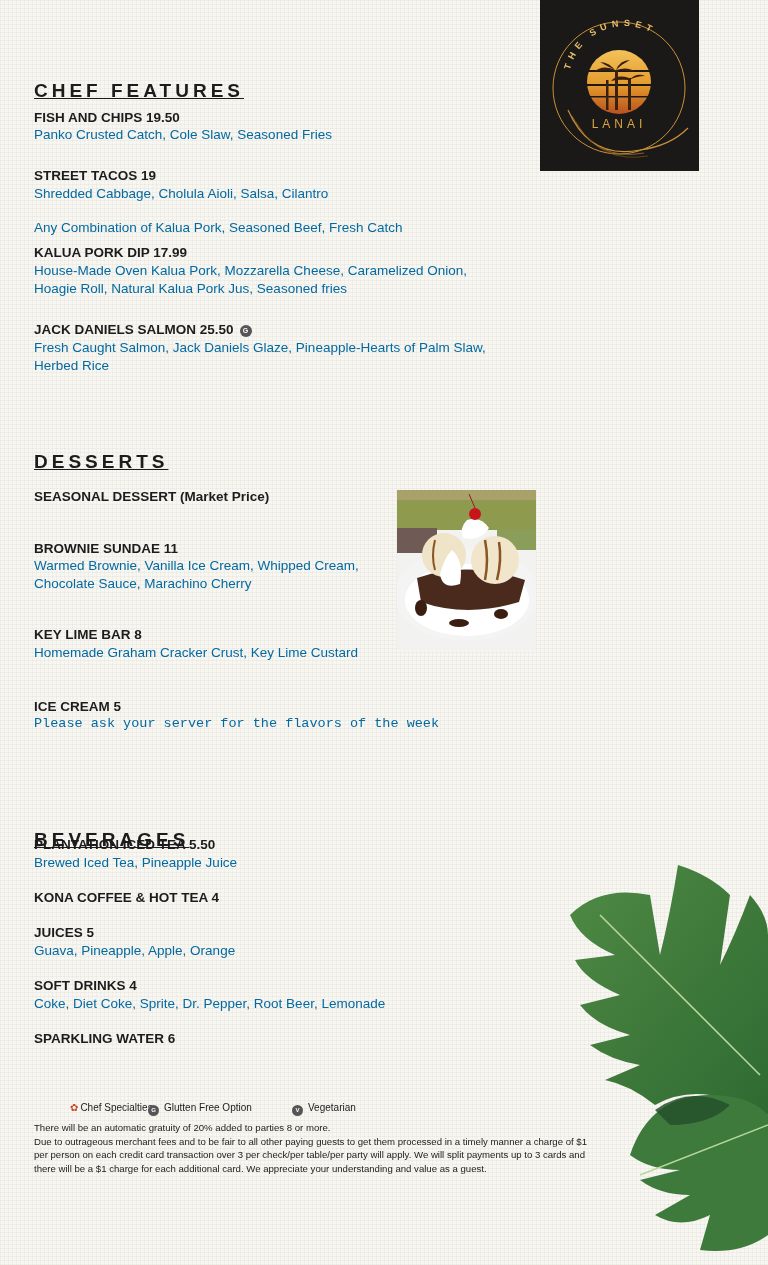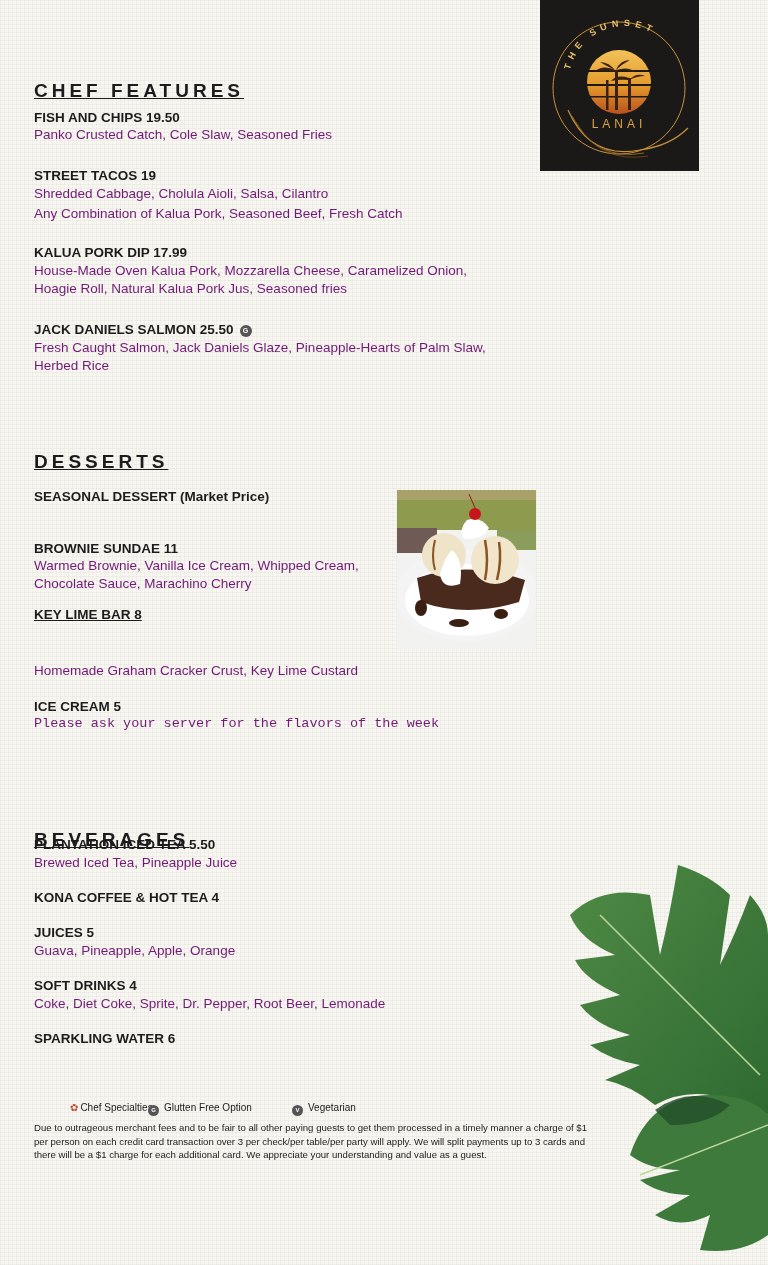--- a/index.html
+++ b/index.html
@@ -14,21 +14,21 @@
   }
   .section-title {
     position: absolute; left: 34px; font-size: 19px; font-weight: bold;
     letter-spacing: 4px; color: #1c1c1c; margin: 0; text-decoration: underline;
   }
   .item-name {
     position: absolute; left: 34px; font-size: 13.5px; font-weight: bold;
     color: #1c1c1c; white-space: nowrap; line-height: 16px;
   }
   .item-desc {
-    position: absolute; left: 34px; font-size: 13.5px; color: #701a75;
+    position: absolute; left: 34px; font-size: 13.5px; color: #0369a1;
     line-height: 18px; white-space: nowrap;
   }
   .badge {
     display: inline-block; width: 12px; height: 12px; border-radius: 50%;
     background: #555; color: #fff; font-size: 7px; line-height: 12px;
     text-align: center; vertical-align: 1px; margin-left: 6px; font-weight: bold;
   }
   .logo {
     position: absolute; left: 540px; top: 0; width: 159px; height: 171px;
     background: #1b1917;
@@ -85,42 +85,42 @@
   </svg>
 </div>
 
 <h2 class="section-title" style="top:80px;">CHEF FEATURES</h2>
 
 <div class="item-name" style="top:110px;">FISH AND CHIPS 19.50</div>
 <div class="item-desc" style="top:126px;">Panko Crusted Catch, Cole Slaw, Seasoned Fries</div>
 
 <div class="item-name" style="top:168px;">STREET TACOS 19</div>
 <div class="item-desc" style="top:185px;">Shredded Cabbage, Cholula Aioli, Salsa, Cilantro</div>
-<div class="item-desc" style="top:205px;">Any Combination of Kalua Pork, Seasoned Beef, Fresh Catch</div>
+<div class="item-desc" style="top:219px;">Any Combination of Kalua Pork, Seasoned Beef, Fresh Catch</div>
 
 <div class="item-name" style="top:245px;">KALUA PORK DIP 17.99</div>
 <div class="item-desc" style="top:262px;">House-Made Oven Kalua Pork, Mozzarella Cheese, Caramelized Onion,</div>
 <div class="item-desc" style="top:280px;">Hoagie Roll, Natural Kalua Pork Jus, Seasoned fries</div>
 
 <div class="item-name" style="top:322px;">
   <span>JACK DANIELS SALMON 25.50</span><span class="badge">G</span>
 </div>
 <div class="item-desc" style="top:339px;">Fresh Caught Salmon, Jack Daniels Glaze, Pineapple-Hearts of Palm Slaw,</div>
 <div class="item-desc" style="top:357px;">Herbed Rice</div>
 
 <h2 class="section-title" style="top:451px;">DESSERTS</h2>
 
 <div class="item-name" style="top:489px;">SEASONAL DESSERT (Market Price)</div>
 
 <div class="item-name" style="top:541px;">BROWNIE SUNDAE 11</div>
 <div class="item-desc" style="top:557px;">Warmed Brownie, Vanilla Ice Cream, Whipped Cream,</div>
 <div class="item-desc" style="top:575px;">Chocolate Sauce, Marachino Cherry</div>
 
-<div class="item-name" style="top:607px;text-decoration:underline;">KEY LIME BAR 8</div>
-<div class="item-desc" style="top:662px;">Homemade Graham Cracker Crust, Key Lime Custard</div>
+<div class="item-name" style="top:627px;">KEY LIME BAR 8</div>
+<div class="item-desc" style="top:644px;">Homemade Graham Cracker Crust, Key Lime Custard</div>
 
 <div class="item-name" style="top:699px;">ICE CREAM 5</div>
 <div class="item-desc" style="top:715px;font-family:Liberation Mono, monospace;">Please ask your server for the flavors of the week</div>
 
 <div class="dessert-photo" title="Brownie sundae with vanilla ice cream, whipped cream and cherry">
   <svg width="139" height="160" viewBox="0 0 139 160">
     <rect x="0" y="0" width="139" height="40" fill="#8e9a4e"></rect>
     <rect x="0" y="0" width="139" height="10" fill="#a9a16a"></rect>
     <rect x="0" y="38" width="40" height="25" fill="#6f5a55"></rect>
     <rect x="100" y="40" width="39" height="20" fill="#8b9d5a"></rect>
@@ -160,20 +160,21 @@
   <span style="color:#c0472a;font-size:10px;margin-right:2px;">✿</span><span>Chef Specialties</span>
 </div>
 <div class="legend" style="left:148px;">
   <span class="dot">G</span><span>Glutten Free Option</span>
 </div>
 <div class="legend" style="left:292px;">
   <span class="dot">V</span><span>Vegetarian</span>
 </div>
 
 <div class="fine-print">
+  <p>There will be an automatic gratuity of 20% added to parties 8 or more.</p>
   <p>Due to outrageous merchant fees and to be fair to all other paying guests to get them processed in a timely manner a charge of $1 per person on each credit card transaction over 3 per check/per table/per party will apply. We will split payments up to 3 cards and there will be a $1 charge for each additional card. We appreciate your understanding and value as a guest.</p>
 </div>
 
 <div class="leaf">
   <svg width="208" height="410" viewBox="0 0 208 410">
     <defs>
       <linearGradient id="lg" x1="0" y1="0" x2="1" y2="1">
         <stop offset="0" stop-color="#4f8a45"></stop>
         <stop offset="1" stop-color="#2f6a32"></stop>
       </linearGradient>

